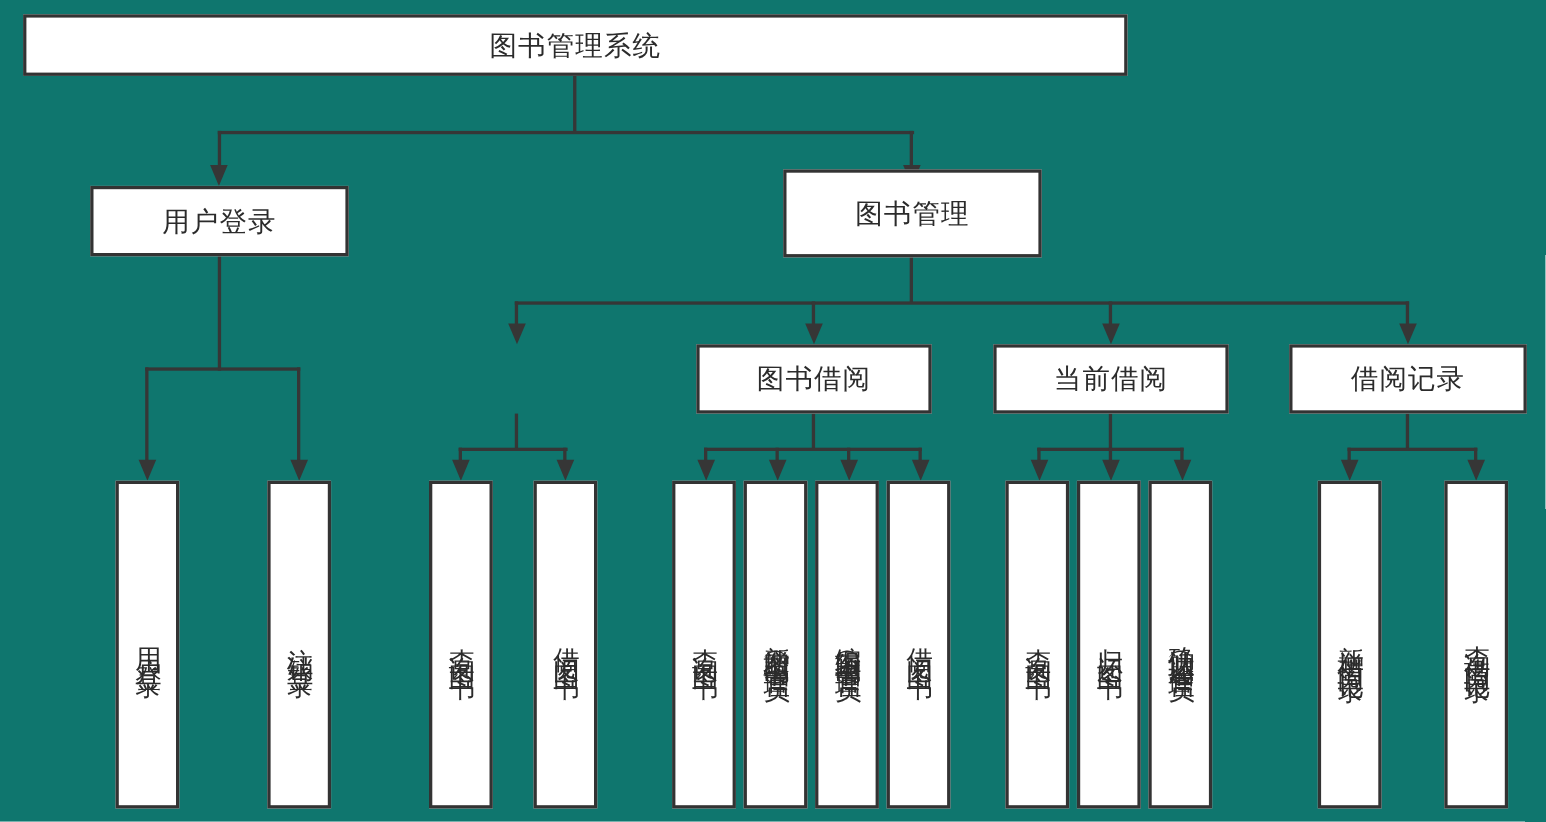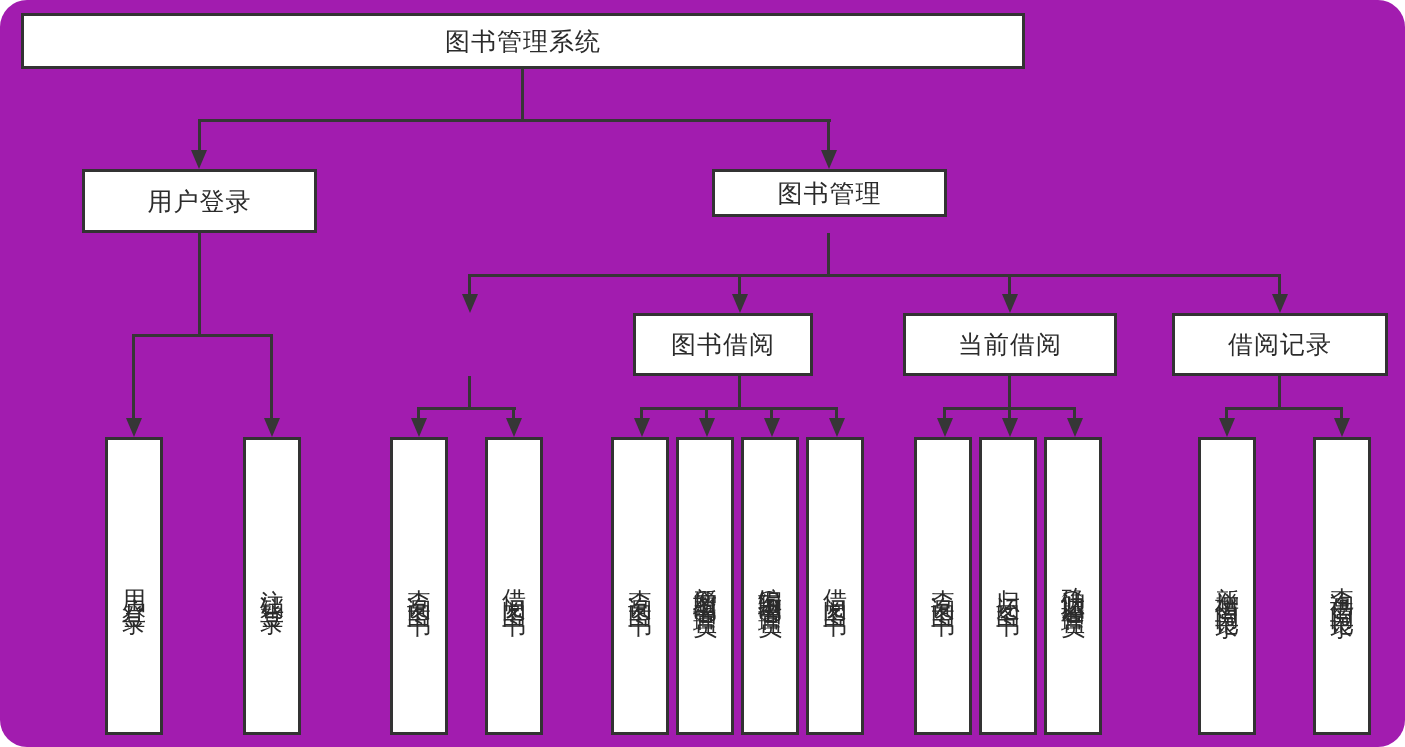--- a/index.html
+++ b/index.html
@@ -1,17 +1,17 @@
 <!DOCTYPE html>
 <html><head>
 <meta charset="utf-8">
 <style>
   html,body{margin:0;padding:0;background:#ffffff;}
   body{font-family:"Liberation Sans","DejaVu Sans",sans-serif;}
-  #canvas{position:relative;width:1405px;height:747px;background:#a21caf;overflow:hidden;border-radius:27px;}
+  #canvas{position:relative;width:1405px;height:747px;background:#0f766e;overflow:hidden;}
   .box{
     position:absolute;
     box-sizing:border-box;
     border:3px solid #333333;
     background:#ffffff;
     display:flex;
     align-items:center;
     justify-content:center;
     color:#2b2b2b;
     z-index:2;
@@ -59,21 +59,21 @@
     <div class="hline" style="left:198px;top:119px;width:633px;"></div>
     <div class="vline" style="left:198px;top:119px;height:34px;"></div>
     <div class="arrow" style="left:191px;top:150px;"></div>
     <div class="vline" style="left:827px;top:119px;height:34px;"></div>
     <div class="arrow" style="left:821px;top:150px;"></div>
   </div>
 
   <div class="box hbox" style="left:82px;top:169px;width:235px;height:64px;">
     <span>用户登录</span>
   </div>
-  <div class="box hbox" style="left:712px;top:169px;width:235px;height:48px;">
+  <div class="box hbox" style="left:712px;top:154px;width:235px;height:80px;">
     <span>图书管理</span>
   </div>
 
   <div>
     <div class="vline" style="left:198px;top:233px;height:104px;"></div>
     <div class="hline" style="left:132px;top:334px;width:141px;"></div>
     <div class="vline" style="left:132px;top:334px;height:87px;"></div>
     <div class="arrow" style="left:126px;top:418px;"></div>
     <div class="vline" style="left:270px;top:334px;height:87px;"></div>
     <div class="arrow" style="left:264px;top:418px;"></div>
@@ -85,21 +85,21 @@
     <div class="vline" style="left:468px;top:274px;height:24px;"></div>
     <div class="arrow" style="left:462px;top:294px;"></div>
     <div class="vline" style="left:738px;top:274px;height:24px;"></div>
     <div class="arrow" style="left:732px;top:294px;"></div>
     <div class="vline" style="left:1008px;top:274px;height:24px;"></div>
     <div class="arrow" style="left:1002px;top:294px;"></div>
     <div class="vline" style="left:1278px;top:274px;height:24px;"></div>
     <div class="arrow" style="left:1272px;top:294px;"></div>
   </div>
 
-  <div class="box hbox" style="left:633px;top:313px;width:180px;height:63px;font-family:Liberation Mono, monospace;">
+  <div class="box hbox" style="left:633px;top:313px;width:214px;height:63px;font-family:Liberation Mono, monospace;">
     <span>图书借阅</span>
   </div>
   <div class="box hbox" style="left:903px;top:313px;width:214px;height:63px;">
     <span>当前借阅</span>
   </div>
   <div class="box hbox" style="left:1172px;top:313px;width:216px;height:63px;">
     <span>借阅记录</span>
   </div>
 
   <div>

